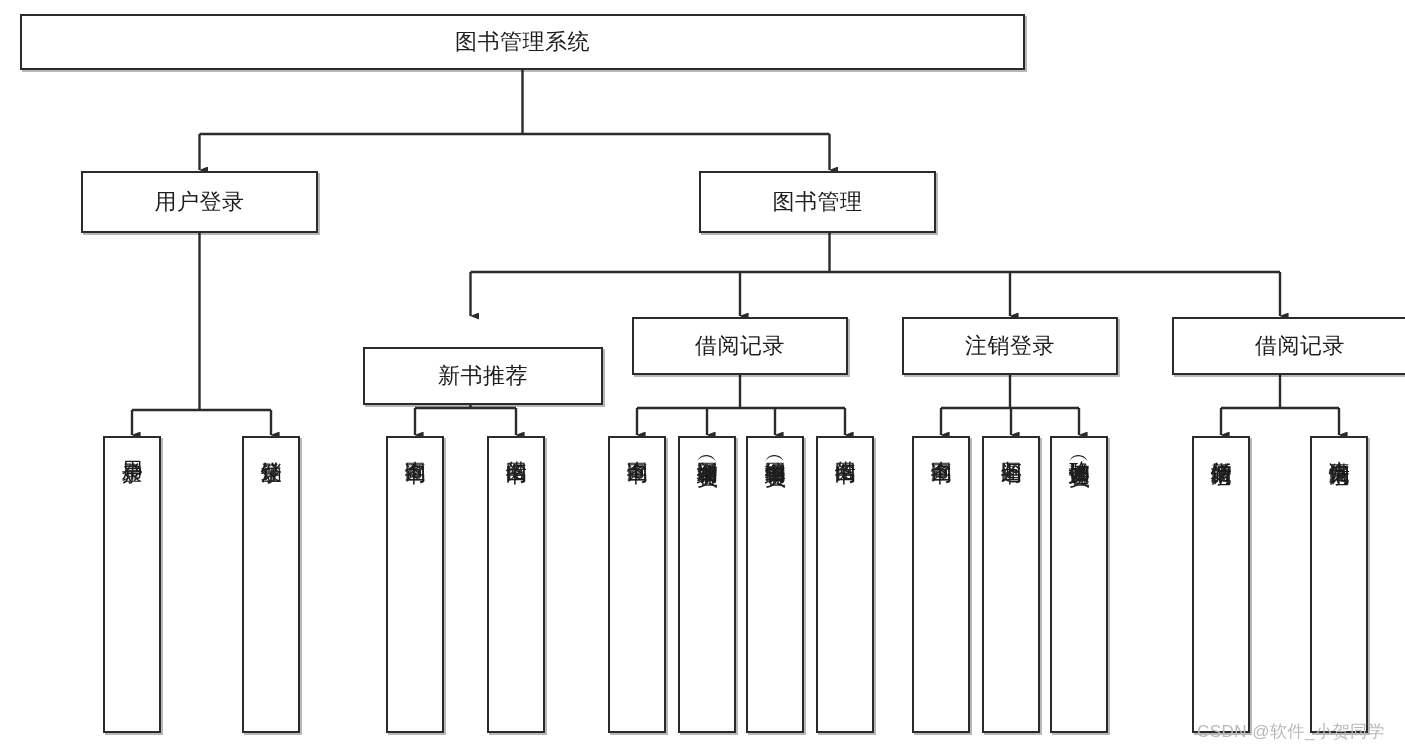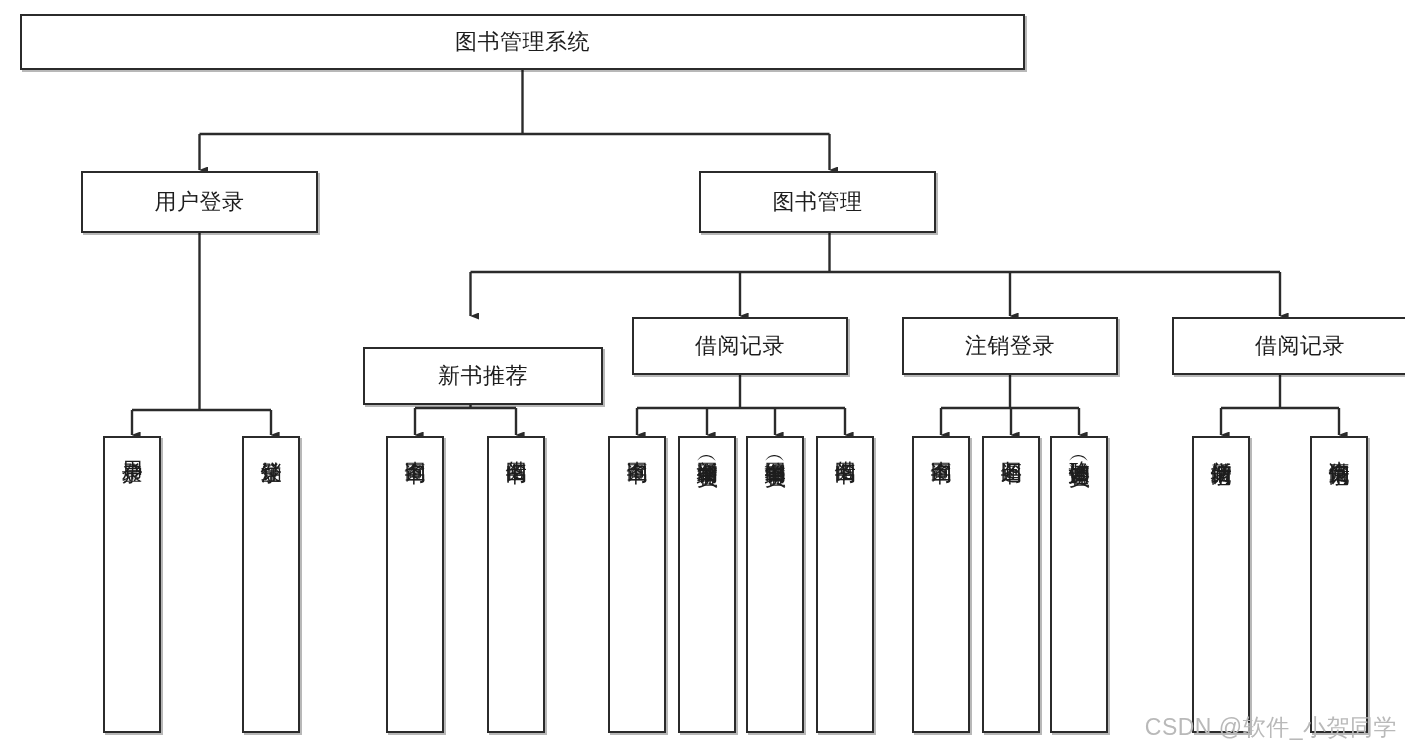--- a/index.html
+++ b/index.html
@@ -57,23 +57,23 @@
   #connectors {
     position: absolute;
     left: 0;
     top: 0;
     width: 1405px;
     height: 747px;
     pointer-events: none;
   }
   #watermark {
     position: absolute;
-    right: 8px;
+    right: 20px;
     bottom: 4px;
-    font-size: 23px;
+    font-size: 17px;
     color: #b9b9b9;
     letter-spacing: 0.5px;
     white-space: nowrap;
     font-family: "Liberation Sans", "DejaVu Sans", sans-serif;
   }
 </style>
 </head>
 <body>
 
 <div id="diagram-root">

